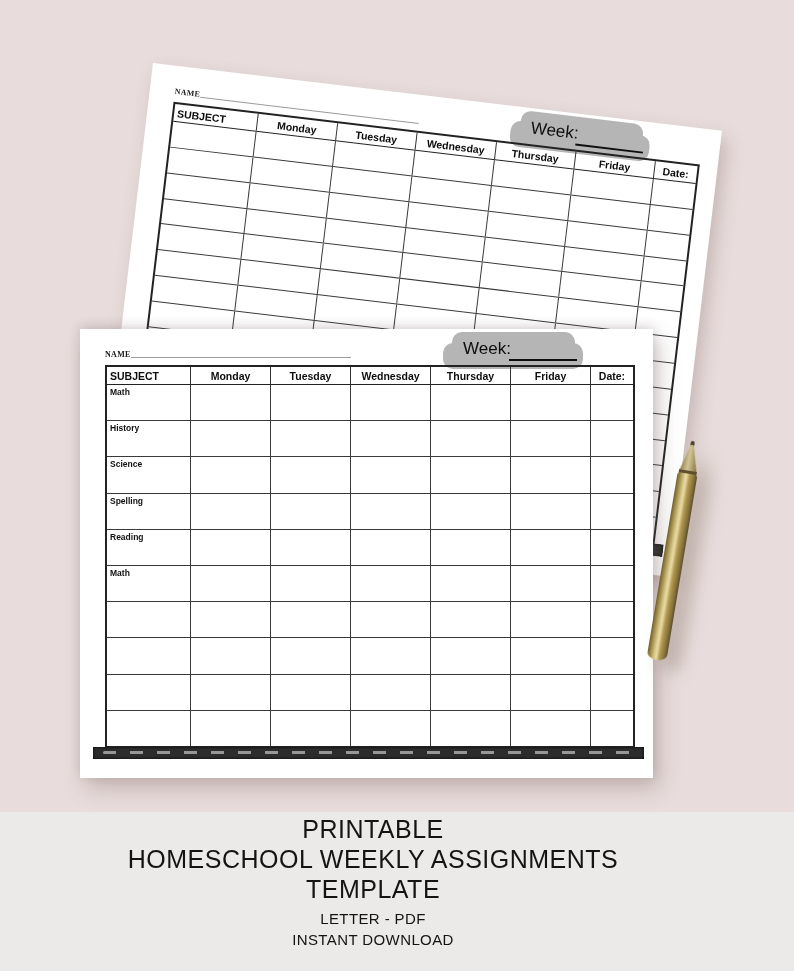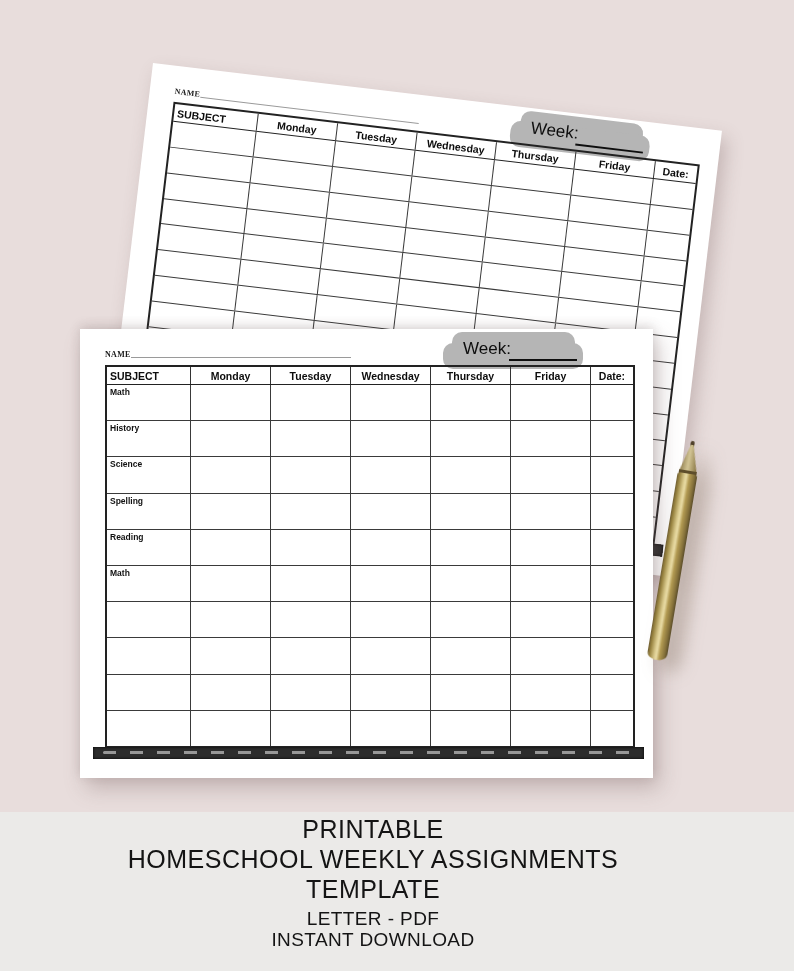--- a/index.html
+++ b/index.html
@@ -59,21 +59,21 @@
        background:linear-gradient(90deg,#8d7b4c,#d2c494 45%,#84713f);
        clip-path:polygon(42% 0,58% 0,100% 100%,0 100%);}
   .pen-collar{position:absolute;left:1px;top:30px;width:18px;height:4px;background:#5e4e2b;}
   .pen-body{position:absolute;left:0;top:33px;width:20px;height:189px;
        background:linear-gradient(90deg,#6f5e33 0,#97823f 12%,#d9c98c 36%,#e9dca6 46%,#b29a52 62%,#84703a 86%,#5a4c29 100%);
        border-radius:3px 3px 10px 10px / 3px 3px 7px 7px;}
 
   
   .caption{position:absolute;left:0;top:814px;width:682px;text-align:center;color:#141414;margin-left:32px;}
   .cap-big{font-size:25px;line-height:30px;font-weight:400;letter-spacing:.5px;}
-  .cap-small{font-size:19px;line-height:21px;font-weight:400;letter-spacing:.4px;}
+  .cap-small{font-size:15px;line-height:21px;font-weight:400;letter-spacing:.4px;}
   .cap-small.first{margin-top:4px;}
 </style>
 </head>
 <body>
 
 <div class="stage">
   <div class="bg-top"></div>
   <div class="bg-bottom"></div>
 
   <div class="sheet back">

